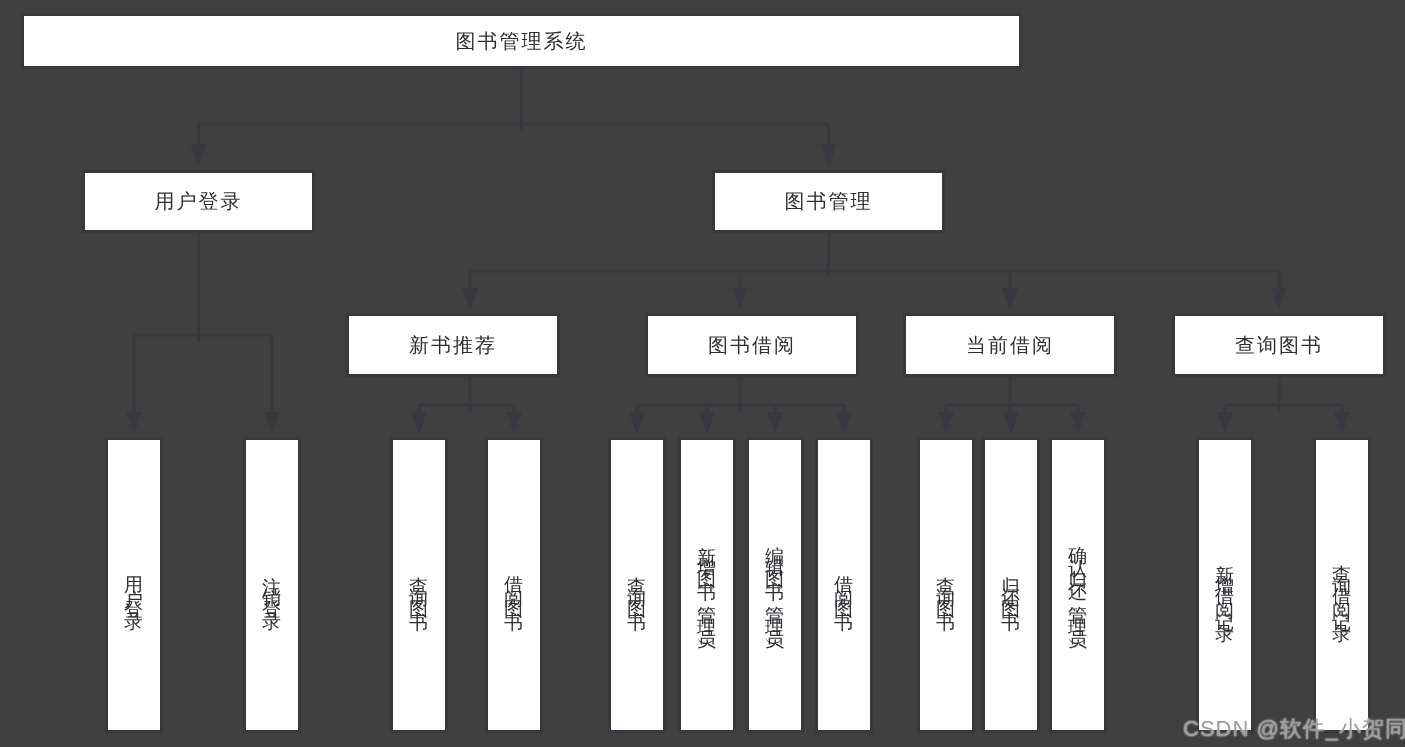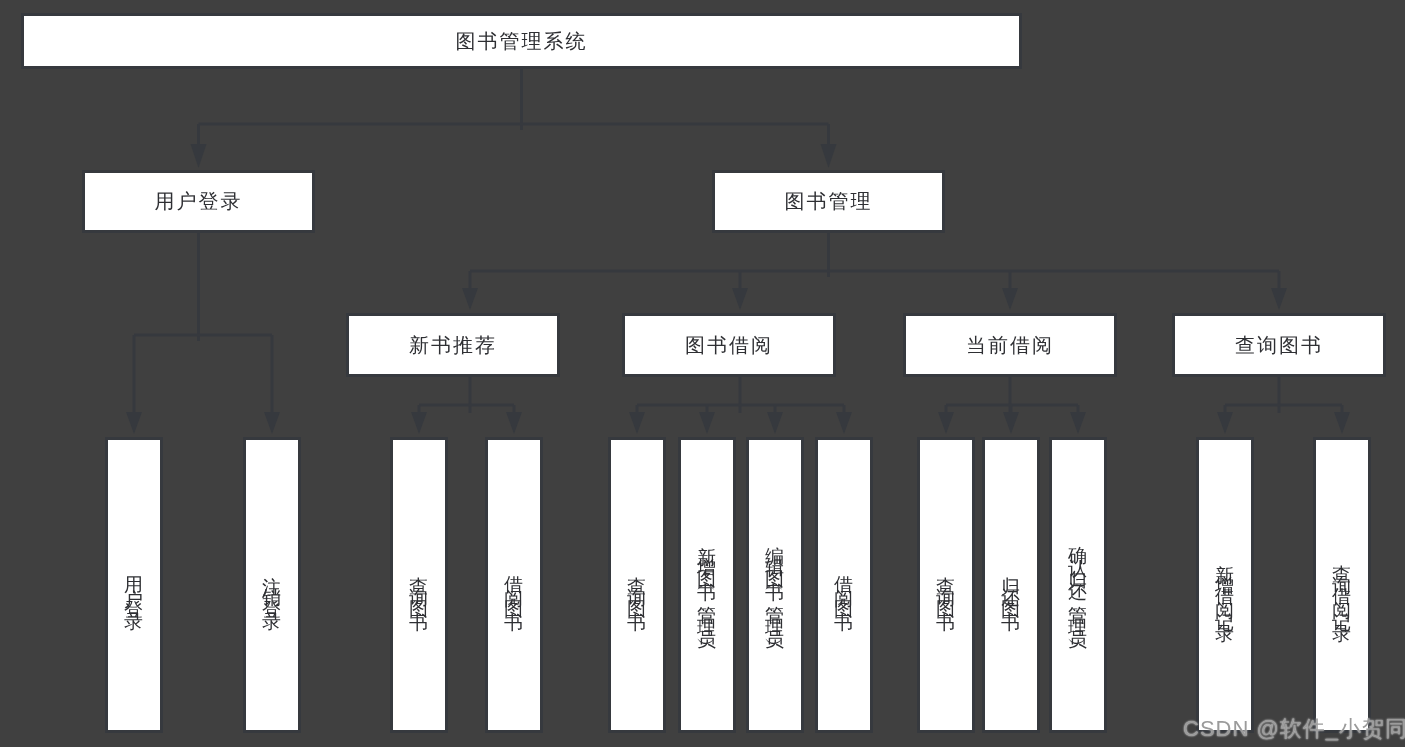--- a/index.html
+++ b/index.html
@@ -43,21 +43,21 @@
     letter-spacing: 2px;
     color: #2e2f33;
     white-space: nowrap;
   }
   .root-node   { left: 21px;  top: 13px;  width: 1001px; height: 56px; }
   .l2-node     { top: 170px;  width: 233px; height: 63px; }
   .l2-a        { left: 82px; }
   .l2-b        { left: 712px; }
   .l3-node     { top: 313px;  width: 214px; height: 64px; }
   .l3-1        { left: 346px; }
-  .l3-2        { left: 622px; }
+  .l3-2        { left: 645px; }
   .l3-3        { left: 903px; }
   .l3-4        { left: 1172px; }
   .leaf {
     position: absolute;
     top: 437px;
     width: 58px;
     height: 296px;
     box-sizing: border-box;
     border: 3px solid #36393e;
     background: #ffffff;

